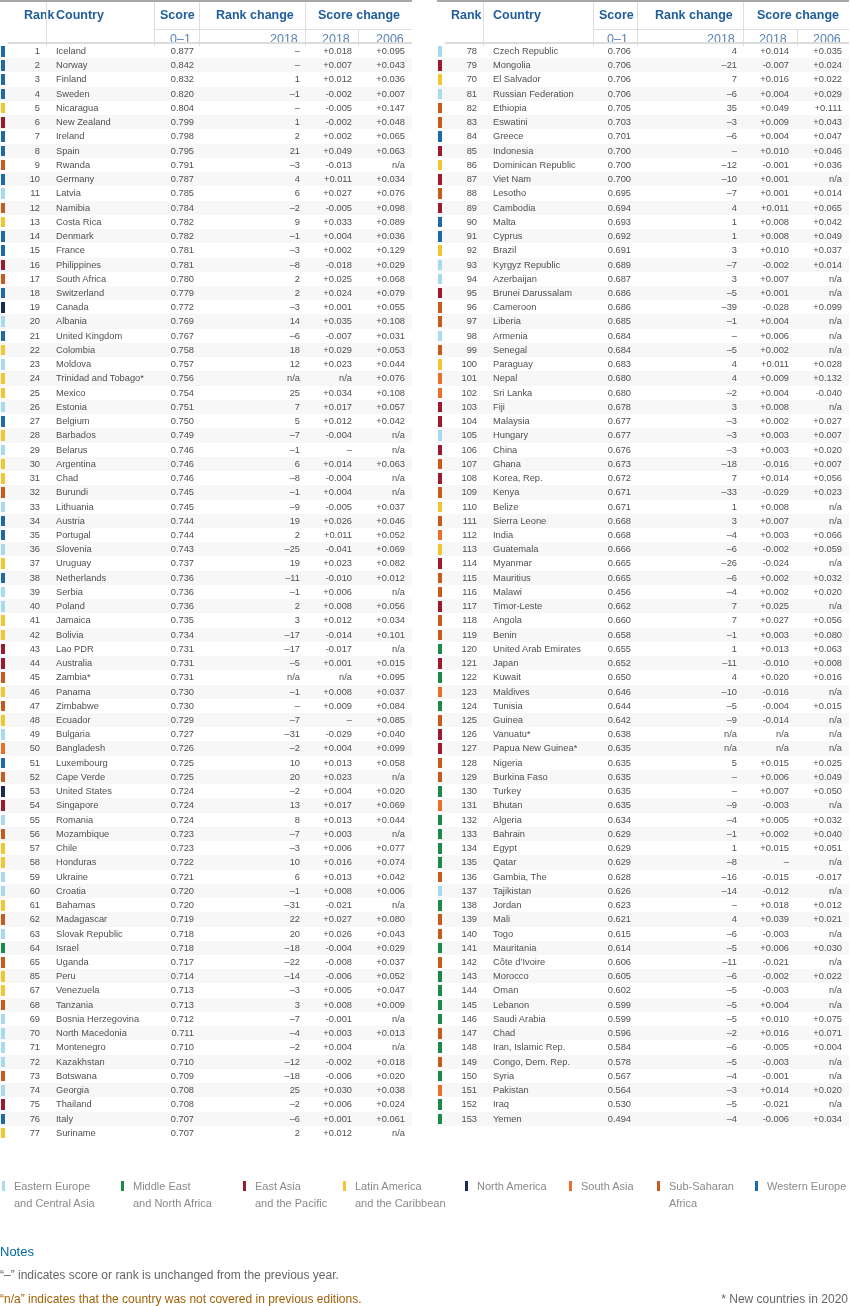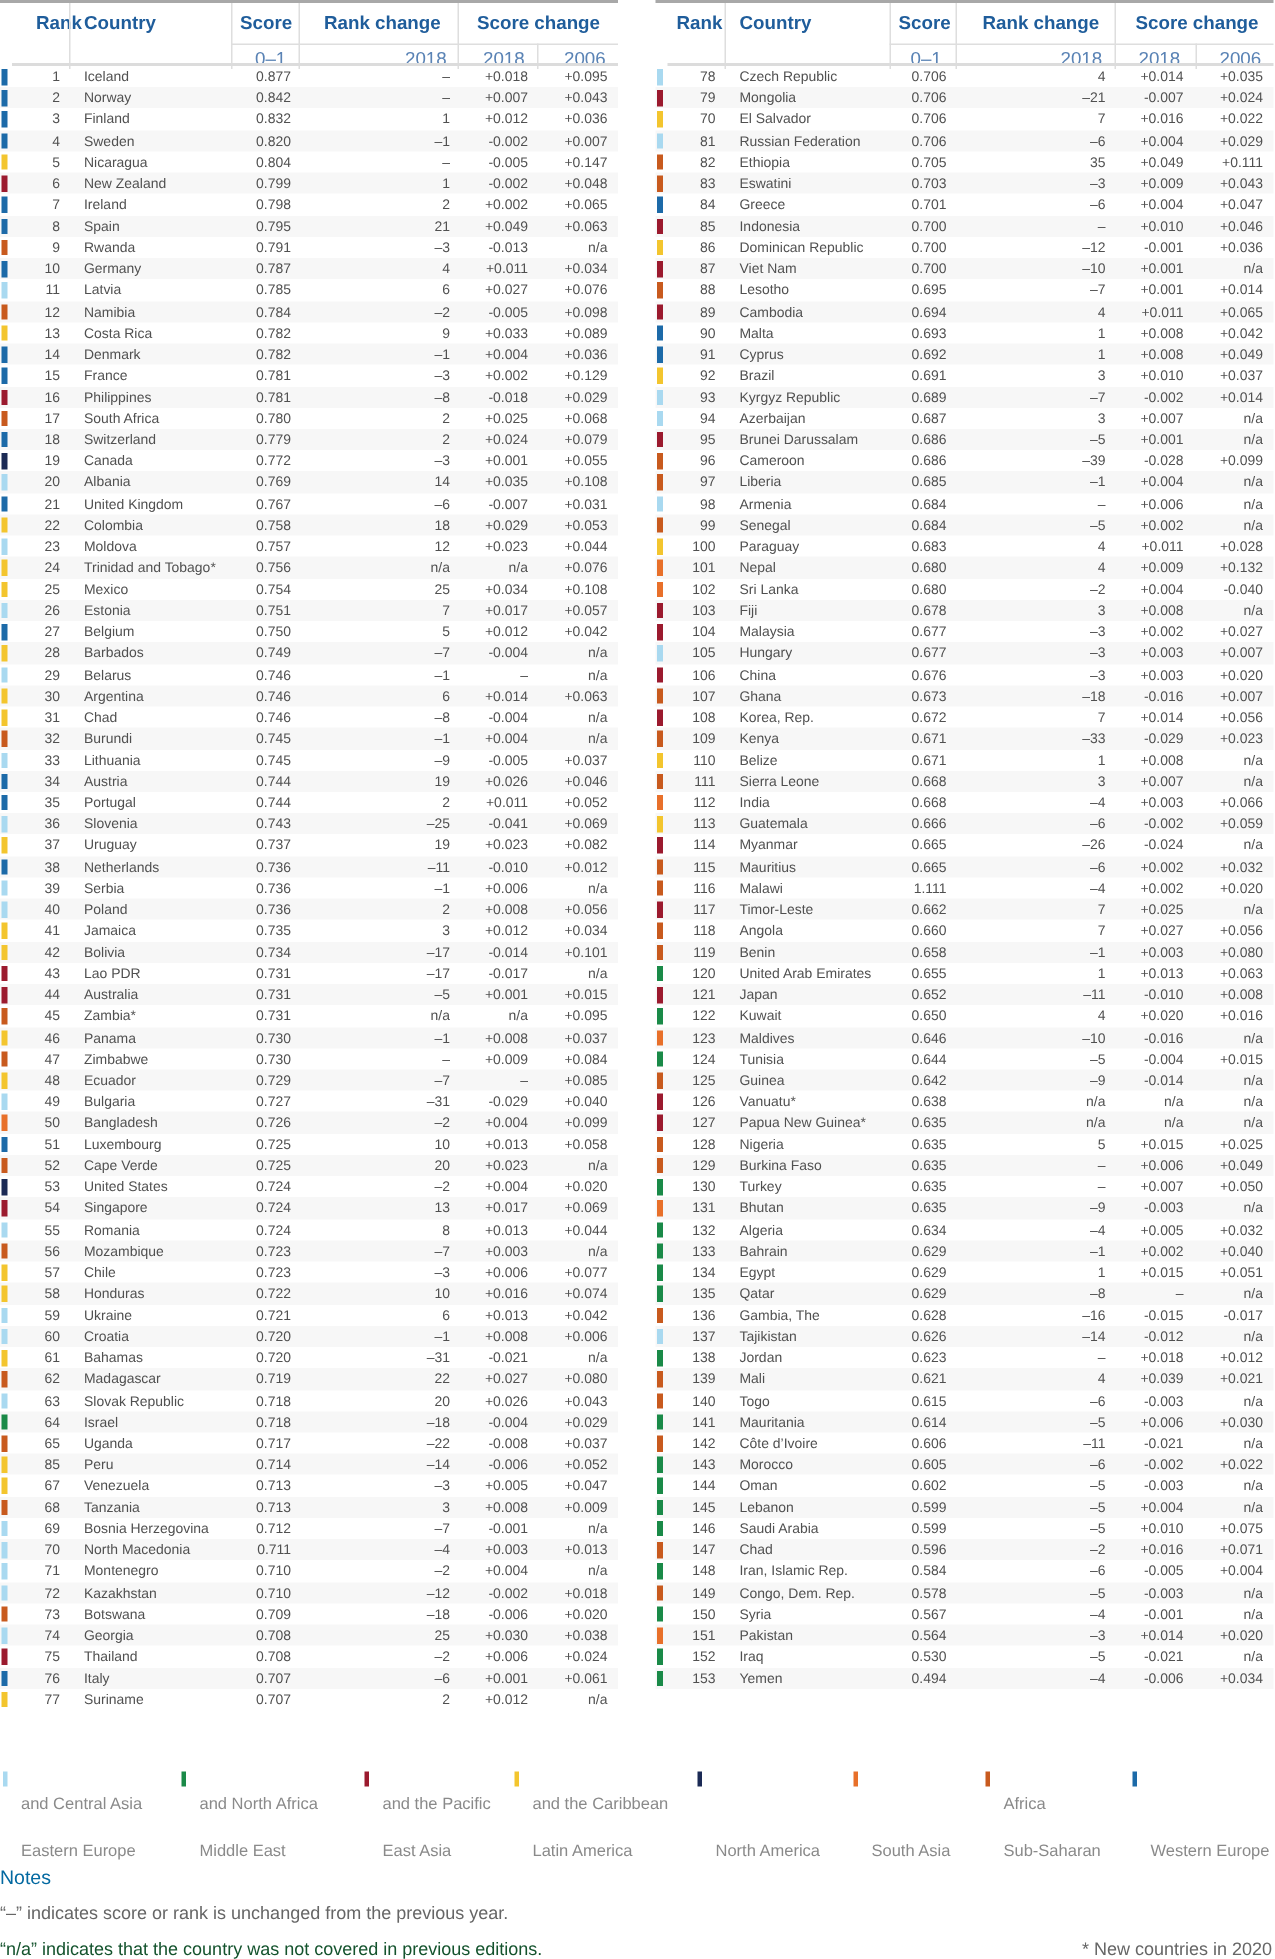--- a/index.html
+++ b/index.html
@@ -20,26 +20,26 @@
   .row span.c { position: absolute; top: 0; white-space: nowrap; }
   .rk { left: 14px; width: 26px; text-align: right; }
   .ct { left: 56px; }
   .sc { left: 150px; width: 44px; text-align: right; }
   .rc { left: 250px; width: 50px; text-align: right; }
   .s18 { left: 300px; width: 52px; text-align: right; }
   .s06 { left: 355px; width: 50px; text-align: right; }
   .legend { position: absolute; top: 1178px; left: 0; width: 850px; height: 40px; }
   .lg { position: absolute; top: 0; font-size: 11px; color: #8a8a8a; line-height: 17px; }
   .lg .sw { position: absolute; left: 0; top: 3px; width: 3px; height: 10px; }
-  .lg .t { position: absolute; left: 12px; top: 0; white-space: nowrap; margin-top: 48px; }
+  .lg .t { position: absolute; left: 12px; top: 0; white-space: nowrap; }
   .lg .t2 { position: absolute; left: 12px; top: 17px; white-space: nowrap; }
   .notes { position: absolute; left: 0; top: 1244px; width: 850px; font-size: 12px; color: #555; }
   .notes .nt { position: absolute; left: 0; top: 0; font-size: 13px; color: #0369a1; }
   .notes .n1 { position: absolute; left: 0; top: 24px; color: #666; }
-  .notes .n2 { position: absolute; left: 0; top: 48px; color: #14532d; }
+  .notes .n2 { position: absolute; left: 0; top: 48px; color: #a16207; }
   .notes .n3 { position: absolute; right: 2px; top: 48px; color: #666; }
 </style>
 </head>
 <body>
 
 <div class="panel left">
   <div class="hdr">
     <span class="h" style="left:24px">Rank</span>
     <span class="h" style="left:56px">Country</span>
     <span class="h" style="left:160px">Score</span>
@@ -1113,21 +1113,21 @@
         <span class="c ct">Mauritius</span>
         <span class="c sc">0.665</span>
         <span class="c rc">–6</span>
         <span class="c s18">+0.002</span>
         <span class="c s06">+0.032</span>
       </div>
       <div class="row">
         <span class="bar" style="background: rgb(200, 90, 30);"></span>
         <span class="c rk">116</span>
         <span class="c ct">Malawi</span>
-        <span class="c sc">1.111</span>
+        <span class="c sc">0.456</span>
         <span class="c rc">–4</span>
         <span class="c s18">+0.002</span>
         <span class="c s06">+0.020</span>
       </div>
       <div class="row alt">
         <span class="bar" style="background: rgb(155, 26, 46);"></span>
         <span class="c rk">117</span>
         <span class="c ct">Timor-Leste</span>
         <span class="c sc">0.662</span>
         <span class="c rc">7</span>

